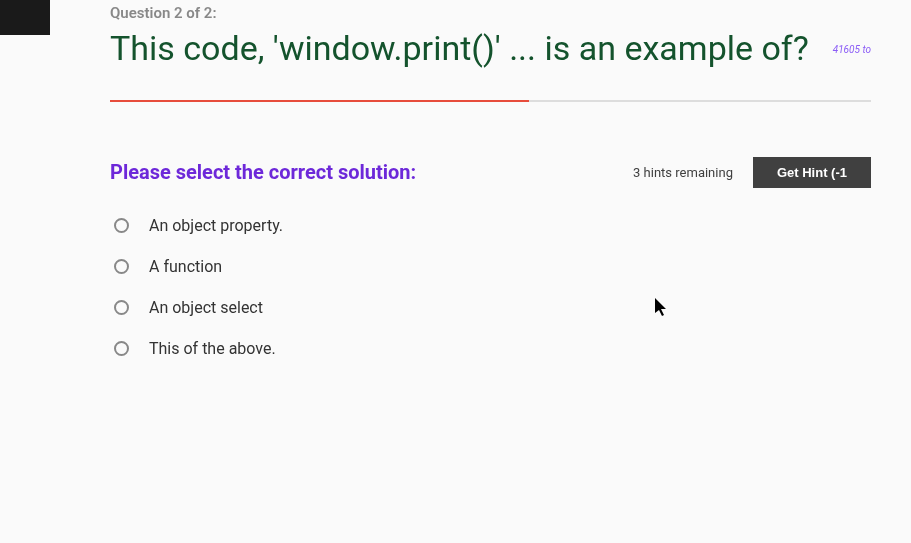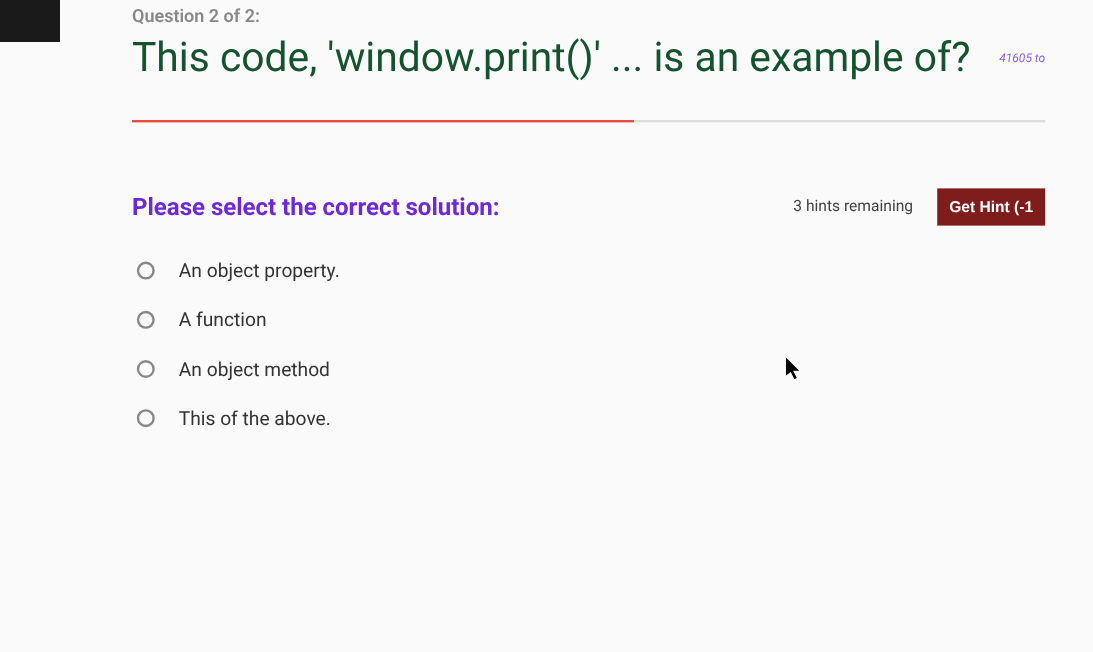--- a/index.html
+++ b/index.html
@@ -75,24 +75,24 @@
     .hint-group {
       display: flex;
       align-items: center;
       gap: 20px;
     }
     .hints-remaining {
       font-size: 13px;
       color: #404040;
     }
     .hint-button {
-      background: #7f1d1d;
+      background: #404040;
       color: #fff;
       border: none;
-      padding: 8px 10px;
+      padding: 8px 24px;
       font-size: 13px;
       font-weight: 600;
       cursor: pointer;
     }
     .options {
       display: flex;
       flex-direction: column;
       gap: 22px;
       padding-left: 4px;
     }
@@ -147,21 +147,21 @@
     <label class="option">
       <span class="radio"></span>
       <span class="option-label">An object property.</span>
     </label>
     <label class="option">
       <span class="radio"></span>
       <span class="option-label">A function</span>
     </label>
     <label class="option">
       <span class="radio"></span>
-      <span class="option-label">An object method</span>
+      <span class="option-label">An object select</span>
     </label>
     <label class="option">
       <span class="radio"></span>
       <span class="option-label">This of the above.</span>
     </label>
   </div>
 
   <svg class="cursor" width="14" height="20" viewBox="0 0 14 20">
     <path d="M0 0 L0 15 L4 12 L7 18 L9 17 L6 11 L11 11 Z" fill="#000"></path>
   </svg>

